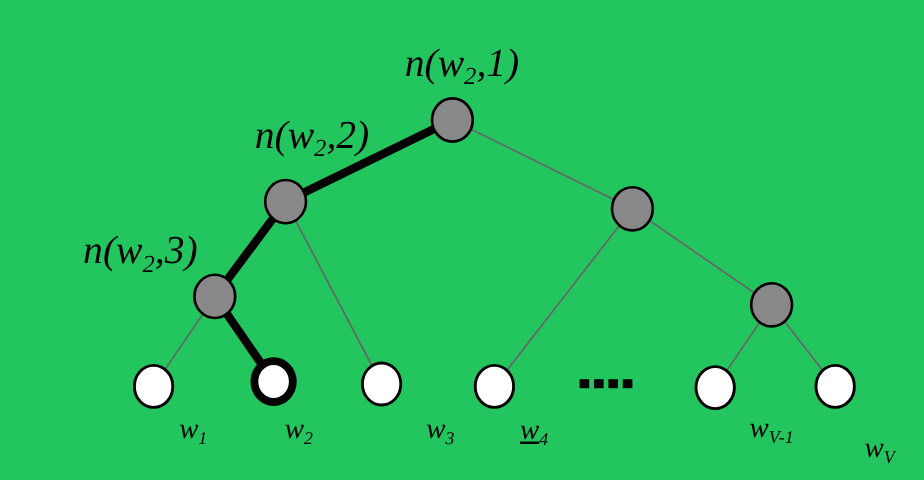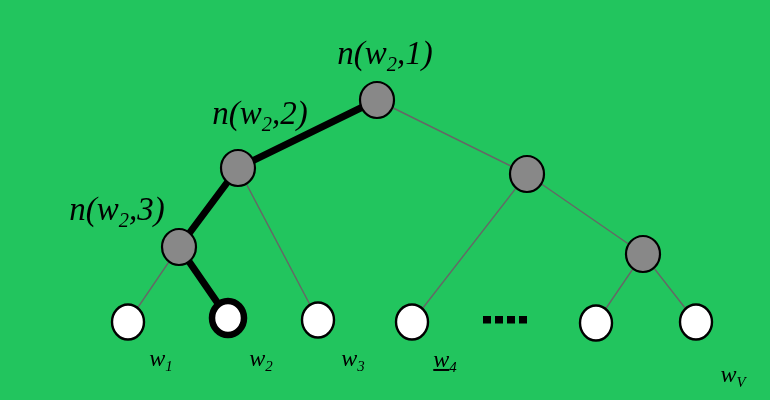--- a/index.html
+++ b/index.html
@@ -78,26 +78,29 @@
   <div class="lbl internal" style="left:222px; top:116px;margin-left:38px;">
     <span>n(w</span><span class="sub">2</span><span>,2)</span>
   </div>
   <div class="lbl internal" style="left:117px; top:212px;">
     <span>n(w</span><span class="sub">2</span><span>,3)</span>
   </div>
 
   <div class="lbl leaf" style="left:128px; top:360px;">
     <span>w</span><span class="sub">1</span>
   </div>
-  <div class="lbl leaf" style="left:228px; top:360px;">
+  <div class="lbl leaf" style="left:216px; top:360px;">
     <span>w</span><span class="sub">2</span>
   </div>
-  <div class="lbl leaf" style="left:320px; top:360px;">
+  <div class="lbl leaf" style="left:334px; top:360px;">
     <span>w</span><span class="sub">3</span>
   </div>
   <div class="lbl leaf" style="left:412px; top:361px;text-decoration:underline;">
     <span>w</span><span class="sub">4</span>
+  </div>
+  <div class="lbl leaf" style="left:610px; top:359px;">
+    <span>w</span><span class="sub">V-1</span>
   </div>
   <div class="lbl leaf" style="left:700px; top:376px;">
     <span>w</span><span class="sub">V</span>
   </div>
 
 </div>
 
 </body></html>

